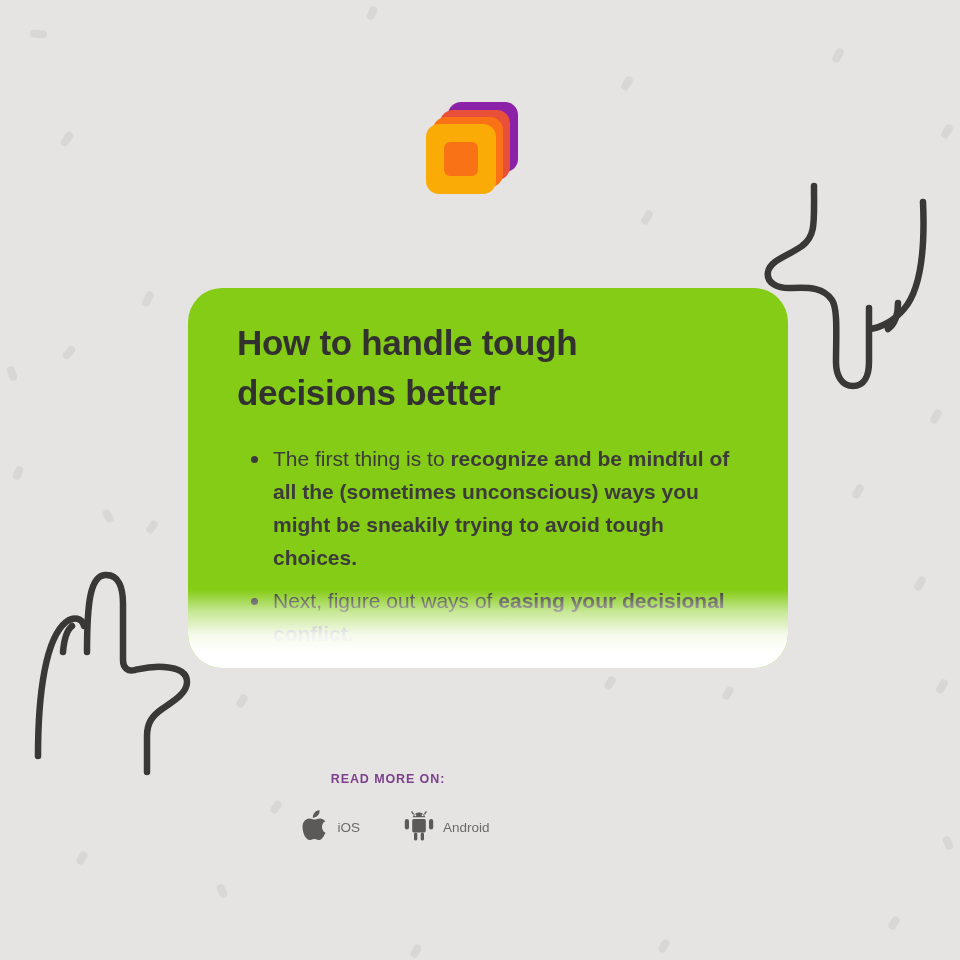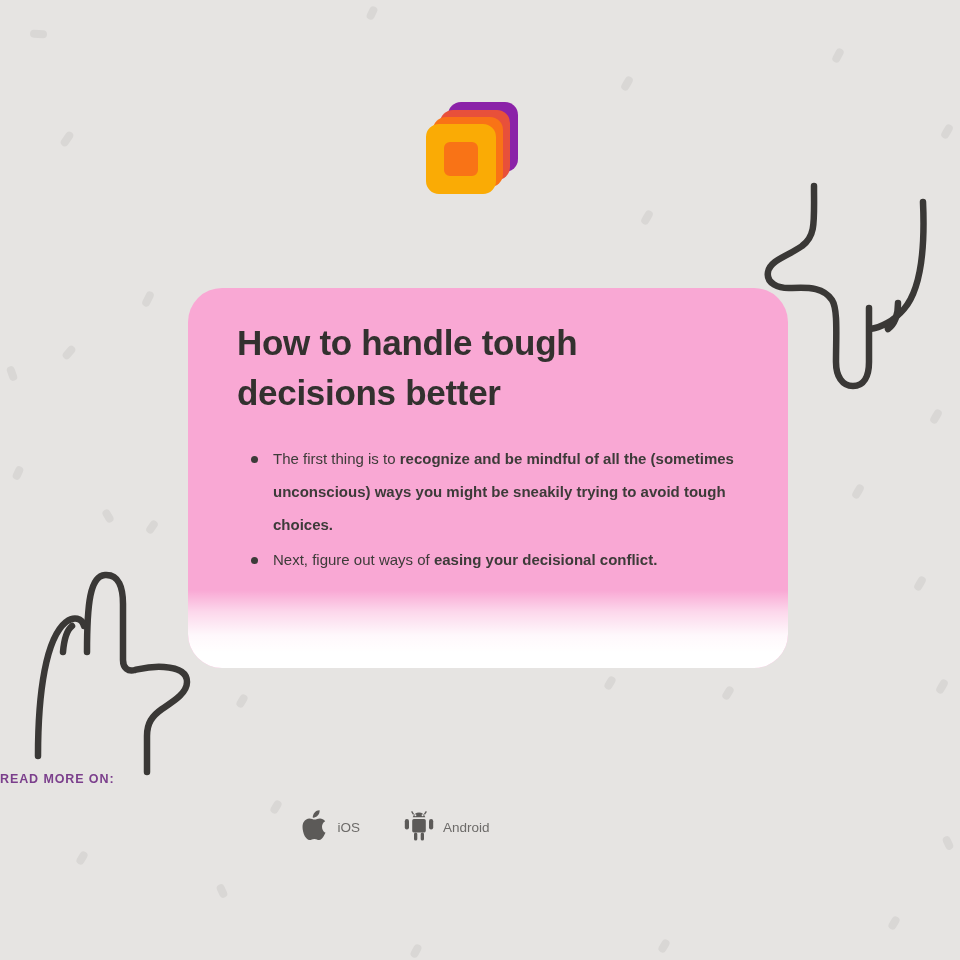--- a/index.html
+++ b/index.html
@@ -51,21 +51,21 @@
   #hand-top-right { left: 752px; top: 176px; }
   #hand-bottom-left { left: 24px; top: 560px; }
 
   
   #card {
     position: absolute;
     left: 188px;
     top: 288px;
     width: 600px;
     height: 380px;
-    background: #f9a8d4;
+    background: #84cc16;
     border-radius: 34px;
     overflow: hidden;
   }
   #card-inner {
     position: absolute;
     left: 0; top: 0;
     width: 600px;
     height: 380px;
     padding: 30px 36px 0 49px;
     box-sizing: border-box;
@@ -80,24 +80,24 @@
     max-width: 400px;
   }
   #bullet-list {
     list-style: none;
     margin: 0;
     padding: 0;
   }
   .bullet-item {
     position: relative;
     padding-left: 36px;
-    font-size: 15px;
+    font-size: 21px;
     line-height: 33px;
     color: #3d3b39;
-    margin-bottom: 2px;
+    margin-bottom: 10px;
   }
   .bullet-item::before {
     content: "";
     position: absolute;
     left: 14px;
     top: 14px;
     width: 7px;
     height: 7px;
     border-radius: 50%;
     background: #3d3b39;
@@ -119,21 +119,21 @@
         rgba(255,255,255,1) 80%);
     pointer-events: none;
   }
 
   
   #footer {
     position: absolute;
     left: 0;
     top: 762px;
     width: 776px;
-    text-align: left;
+    text-align: center;
   }
   #read-more {
     font-size: 12.5px;
     font-weight: bold;
     letter-spacing: 0.9px;
     color: #7b3f8c;
     margin: 10px 0 0 0;
   }
   #brand {
     margin-top: 26px;

